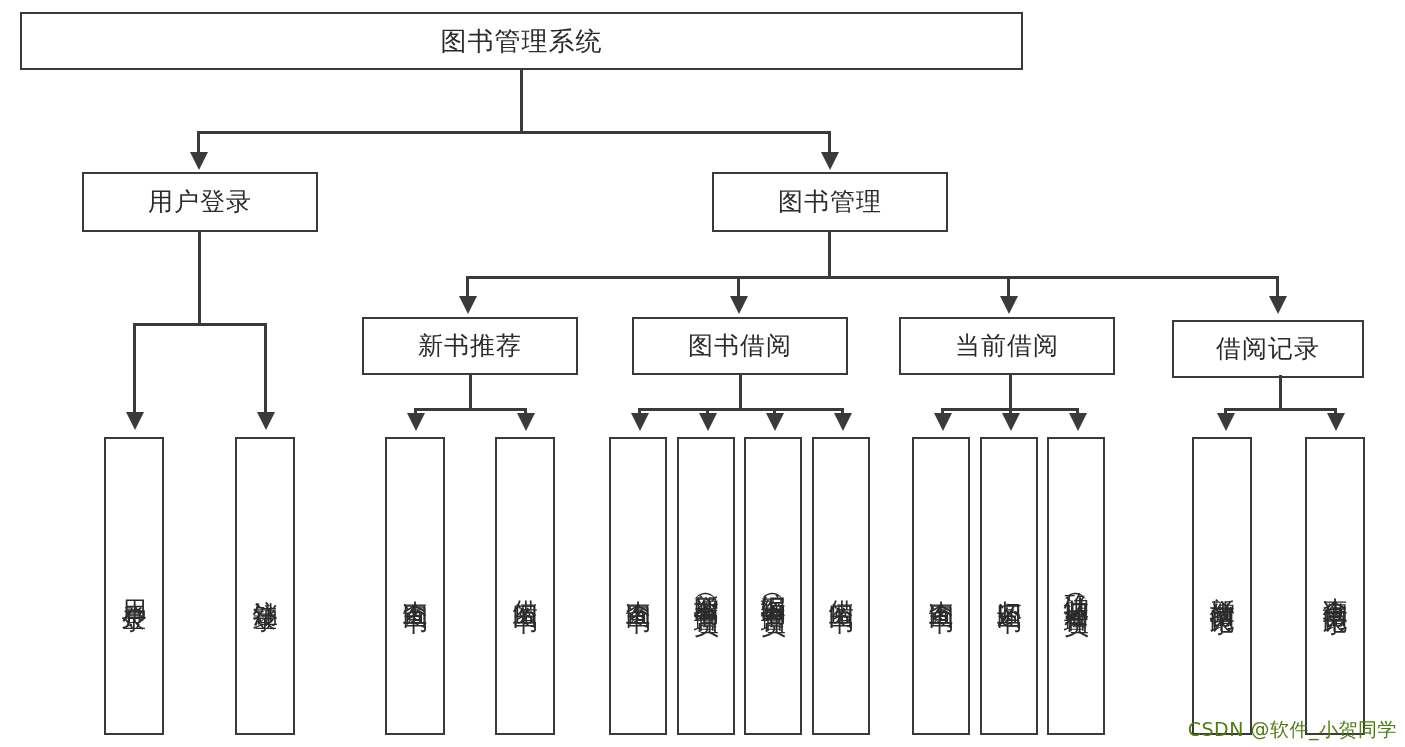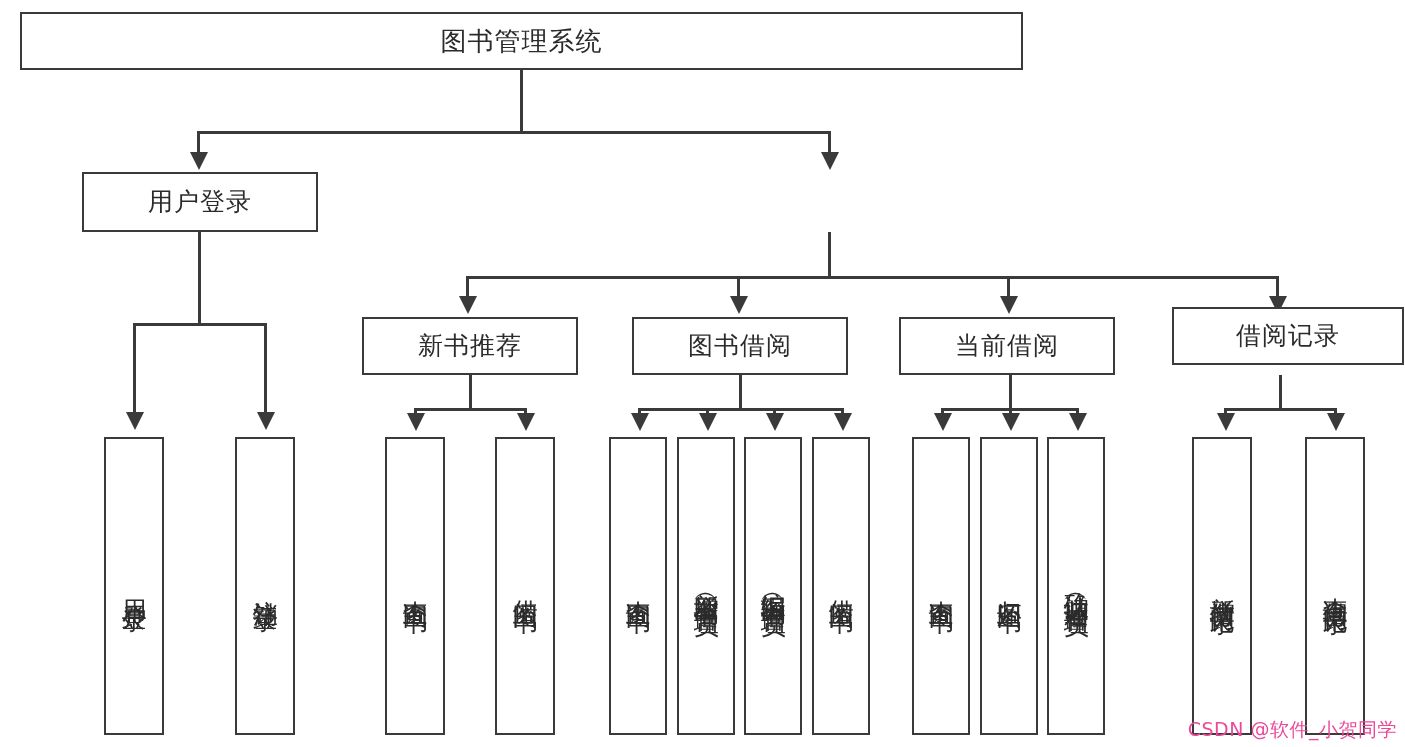--- a/index.html
+++ b/index.html
@@ -62,21 +62,21 @@
     height: 0;
     border-left: 9px solid transparent;
     border-right: 9px solid transparent;
     border-top: 18px solid #3a3a3a;
   }
   #watermark {
     position: absolute;
     right: 8px;
     bottom: 4px;
     font-size: 19px;
-    color: #ec4899;
+    color: #4d7c0f;
     letter-spacing: 0.5px;
     white-space: nowrap;
   }
 </style>
 </head>
 <body>
 
 <div id="canvas">
 
   <div class="node horiz" id="title-node" style="left:20px; top:12px; width:1003px; height:58px;">图书管理系统</div>
@@ -85,20 +85,21 @@
 
   <div class="edge h" style="left:197px; top:131px; width:634px;"></div>
 
   <div class="edge v" style="left:197px; top:131px; height:24px;"></div>
   <div class="arrow" style="left:190px; top:152px;"></div>
   <div class="edge v" style="left:828px; top:131px; height:24px;"></div>
   <div class="arrow" style="left:821px; top:152px;"></div>
 
   <div class="node horiz" style="left:82px; top:172px; width:236px; height:60px;">用户登录</div>
 
+  <div class="node horiz" style="left:712px; top:172px; width:236px; height:60px;">图书管理</div>
 
   <div class="edge v" style="left:198px; top:232px; height:92px;"></div>
   <div class="edge h" style="left:133px; top:323px; width:133px;"></div>
   <div class="edge v" style="left:133px; top:323px; height:92px;"></div>
   <div class="arrow" style="left:126px; top:412px;"></div>
   <div class="edge v" style="left:264px; top:323px; height:92px;"></div>
   <div class="arrow" style="left:257px; top:412px;"></div>
 
   <div class="edge v" style="left:828px; top:232px; height:45px;"></div>
   <div class="edge h" style="left:466px; top:276px; width:812px;"></div>
@@ -110,21 +111,21 @@
   <div class="arrow" style="left:1000px; top:296px;"></div>
   <div class="edge v" style="left:1276px; top:276px; height:23px;"></div>
   <div class="arrow" style="left:1269px; top:296px;"></div>
 
   <div class="node horiz" style="left:632px; top:317px; width:216px; height:58px;">图书借阅</div>
 
   <div class="node horiz" style="left:362px; top:317px; width:216px; height:58px;">新书推荐</div>
 
   <div class="node horiz" style="left:899px; top:317px; width:216px; height:58px;">当前借阅</div>
 
-  <div class="node horiz" style="left:1172px; top:307px; width:232px; height:58px;">借阅记录</div>
+  <div class="node horiz" style="left:1172px; top:320px; width:192px; height:58px;">借阅记录</div>
 
   <div class="edge v" style="left:469px; top:375px; height:34px;"></div>
   <div class="edge h" style="left:414px; top:408px; width:113px;"></div>
   <div class="edge v" style="left:414px; top:408px; height:8px;"></div>
   <div class="arrow" style="left:407px; top:413px;"></div>
   <div class="edge v" style="left:524px; top:408px; height:8px;"></div>
   <div class="arrow" style="left:517px; top:413px;"></div>
 
   <div class="edge v" style="left:739px; top:375px; height:34px;"></div>
   <div class="edge h" style="left:638px; top:408px; width:205px;"></div>

